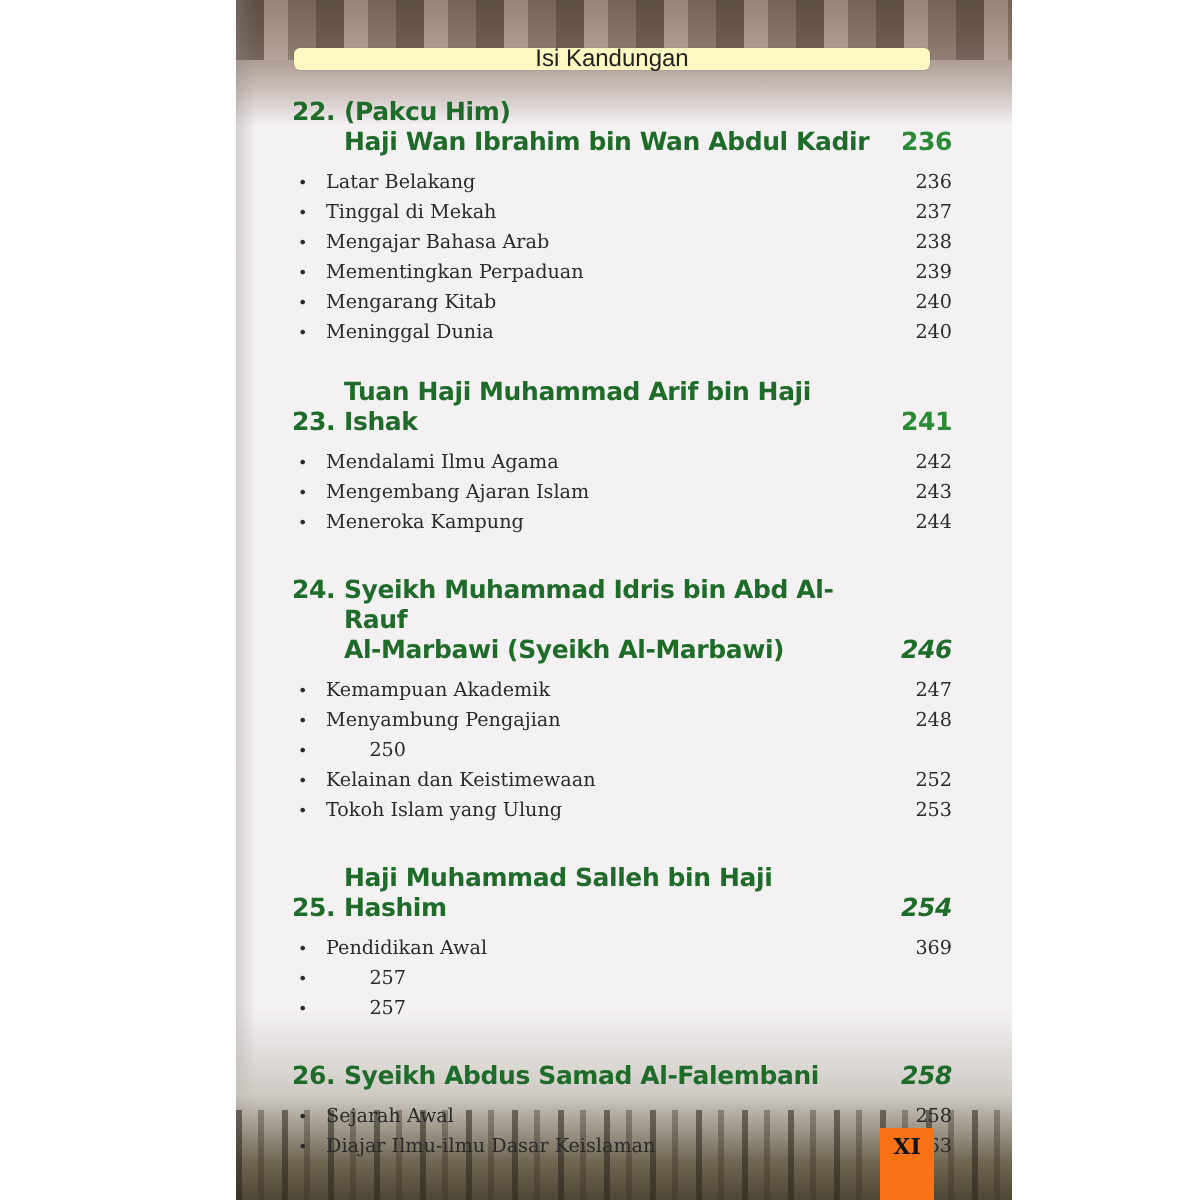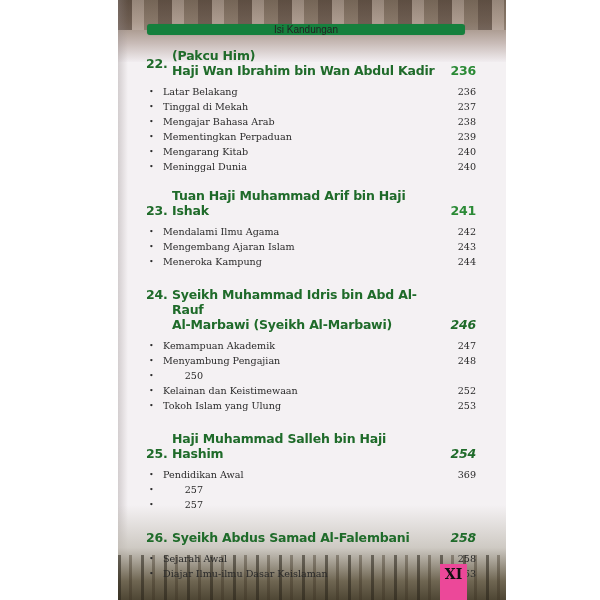--- a/index.html
+++ b/index.html
@@ -7,55 +7,55 @@
   .page{position:absolute;left:118px;top:0;width:388px;height:600px;background:#f4f1f3;overflow:hidden;}
   .top-photo{position:absolute;left:0;top:0;width:388px;height:62px;
     background:linear-gradient(180deg,#7a6a5c 0%,#9c8a7c 35%,#c9bcb8 70%,#f1edf0 100%);}
   .top-photo .figs{position:absolute;left:0;top:0;width:100%;height:30px;
     background:repeating-linear-gradient(90deg,rgba(70,55,45,.55) 0 14px,rgba(200,185,175,.35) 14px 26px,rgba(110,95,80,.45) 26px 40px);}
   .bottom-photo{position:absolute;left:0;bottom:0;width:388px;height:95px;
     background:linear-gradient(180deg,rgba(244,241,243,0) 0%,rgba(190,185,175,.7) 45%,#6f6652 80%,#4e4634 100%);}
   .bottom-photo .masts{position:absolute;left:0;bottom:0;width:100%;height:45px;
     background:repeating-linear-gradient(90deg,rgba(40,35,25,.55) 0 3px,rgba(0,0,0,0) 3px 11px,rgba(60,50,35,.4) 11px 14px,rgba(0,0,0,0) 14px 23px);}
   .left-shade{position:absolute;left:0;top:0;width:10px;height:600px;background:linear-gradient(90deg,rgba(150,140,140,.35),rgba(0,0,0,0));}
-  .header-bar{position:absolute;left:29px;top:24px;width:318px;height:11px;background:#15803d;border-radius:3px;
-    box-shadow:0 0 1px rgba(0,0,0,.2);text-align:center;font-family:"Liberation Sans",sans-serif;font-size:10px;line-height:11px;color:#222;}
+  .header-bar{position:absolute;left:29px;top:24px;width:318px;height:11px;background:#fef9c3;border-radius:3px;
+    box-shadow:0 0 1px rgba(0,0,0,.2);text-align:center;font-family:"Liberation Sans",sans-serif;font-size:12px;line-height:11px;color:#222;}
   .content{position:absolute;left:28px;top:48px;width:330px;}
   .chapter{position:relative;}
   .ch-title{display:flex;align-items:flex-end;color:#1f6b2a;font-family:"DejaVu Sans",sans-serif;font-weight:bold;font-size:12.5px;line-height:15px;letter-spacing:-0.2px;}
   .ch-num{width:26px;flex:none;}
   .ch-name{flex:1;}
   .ch-page{width:40px;text-align:right;flex:none;color:#2b8a36;}
   .ch-title.dark .ch-page{color:#1f6b2a;font-style:italic;}
   .items{margin:6px 0 0 0;padding:0;list-style:none;}
   .item{display:flex;font-family:"DejaVu Serif",serif;font-size:9.6px;line-height:15px;color:#2a2a2a;}
   .bullet{width:14px;padding-left:3px;flex:none;font-size:8px;}
   .item-label{flex:1;}
   .item-page{width:40px;text-align:right;flex:none;}
-  .page-num{position:absolute;left:322px;top:564px;width:27px;height:36px;background:#ec4899;
-    font-family:"DejaVu Serif",serif;font-weight:bold;font-size:14px;text-align:center;line-height:20px;color:#111;}
+  .page-num{position:absolute;left:322px;top:564px;width:27px;height:36px;background:#f97316;
+    font-family:"DejaVu Serif",serif;font-weight:bold;font-size:11px;text-align:center;line-height:20px;color:#111;}
 </style>
 </head>
 <body>
 
 <div class="page">
   <div class="top-photo">
       <div class="figs"></div>
     </div>
   <div class="left-shade"></div>
   <div class="bottom-photo">
       <div class="masts"></div>
     </div>
 
   <div class="header-bar">Isi Kandungan</div>
 
   <div class="content">
 
     <div class="chapter" style="margin-top:0;">
-      <div class="ch-title" style="align-items:center;">
+      <div class="ch-title" style="align-items:flex-start;">
         <span class="ch-num">22.</span>
         <span class="ch-name">
           <span style="display:block">(Pakcu Him)</span>
           <span style="display:block">Haji Wan Ibrahim bin Wan Abdul Kadir</span>
         </span>
         <span class="ch-page" style="align-self:flex-end;">236</span>
       </div>
       <ul class="items">
         <li class="item">
             <span class="bullet">•</span>

